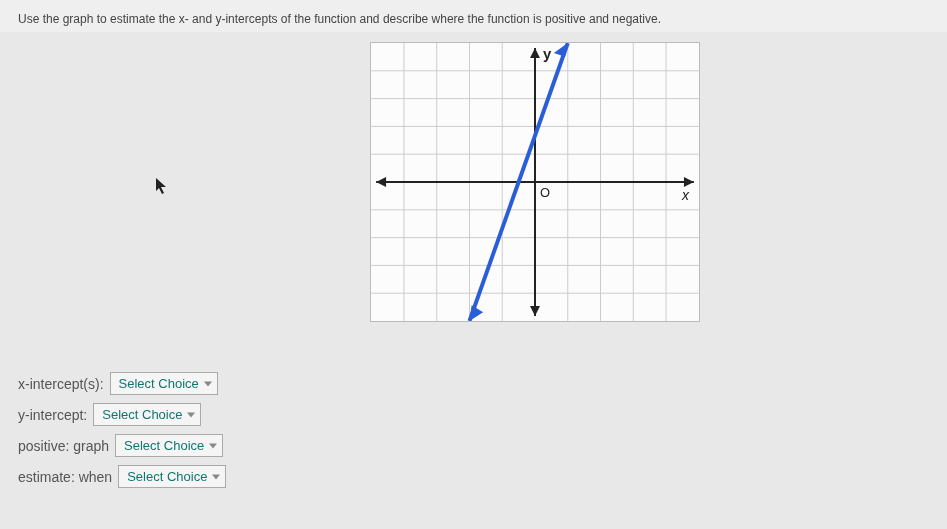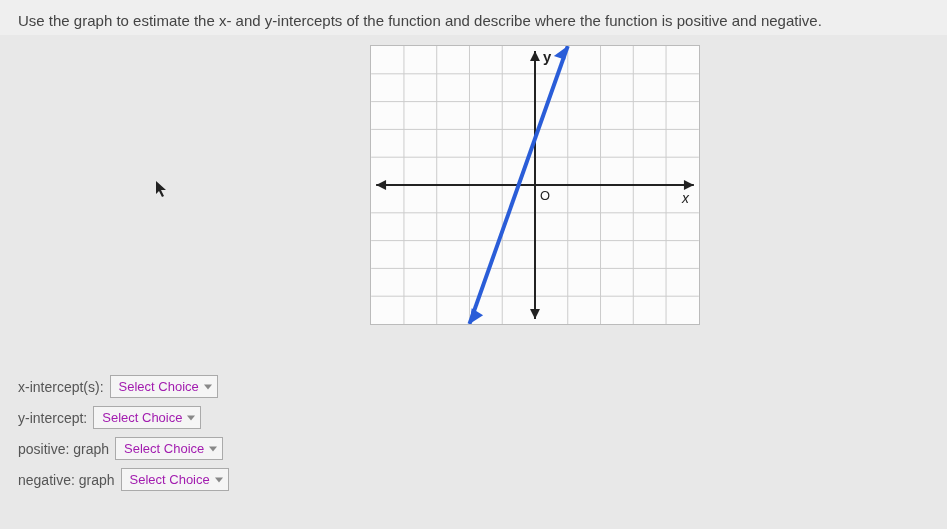--- a/index.html
+++ b/index.html
@@ -7,21 +7,21 @@
       width: 947px;
       height: 529px;
       background: #e8e8e8;
       font-family: Arial, sans-serif;
       color: #333;
       overflow: hidden;
       position: relative;
     }
     .question {
       padding: 12px 18px 6px 18px;
-      font-size: 15px;
+      font-size: 12px;
       color: #444;
       background: #efefef;
     }
     .content {
       position: relative;
       width: 100%;
       height: 460px;
     }
     .cursor {
       position: absolute;
@@ -54,21 +54,21 @@
       margin-bottom: 8px;
       font-size: 14px;
       color: #555;
     }
     .answer-row .label {
       margin-right: 6px;
     }
     .select-box {
       border: 1px solid #aaa;
       background: #f5f5f5;
-      color: #a21caf;
+      color: #0f766e;
       font-size: 13px;
       padding: 3px 18px 3px 8px;
       position: relative;
       cursor: pointer;
       min-width: 100px;
     }
     .select-box::after {
       content: "";
       position: absolute;
       right: 5px;
@@ -146,18 +146,18 @@
     </div>
     <div class="answer-row">
       <span class="label">y-intercept:</span>
       <div class="select-box">Select Choice</div>
     </div>
     <div class="answer-row">
       <span class="label">positive: graph</span>
       <div class="select-box">Select Choice</div>
     </div>
     <div class="answer-row">
-      <span class="label">negative: graph</span>
+      <span class="label">estimate: when</span>
       <div class="select-box">Select Choice</div>
     </div>
   </div>
 
 </div>
 
 </body></html>

